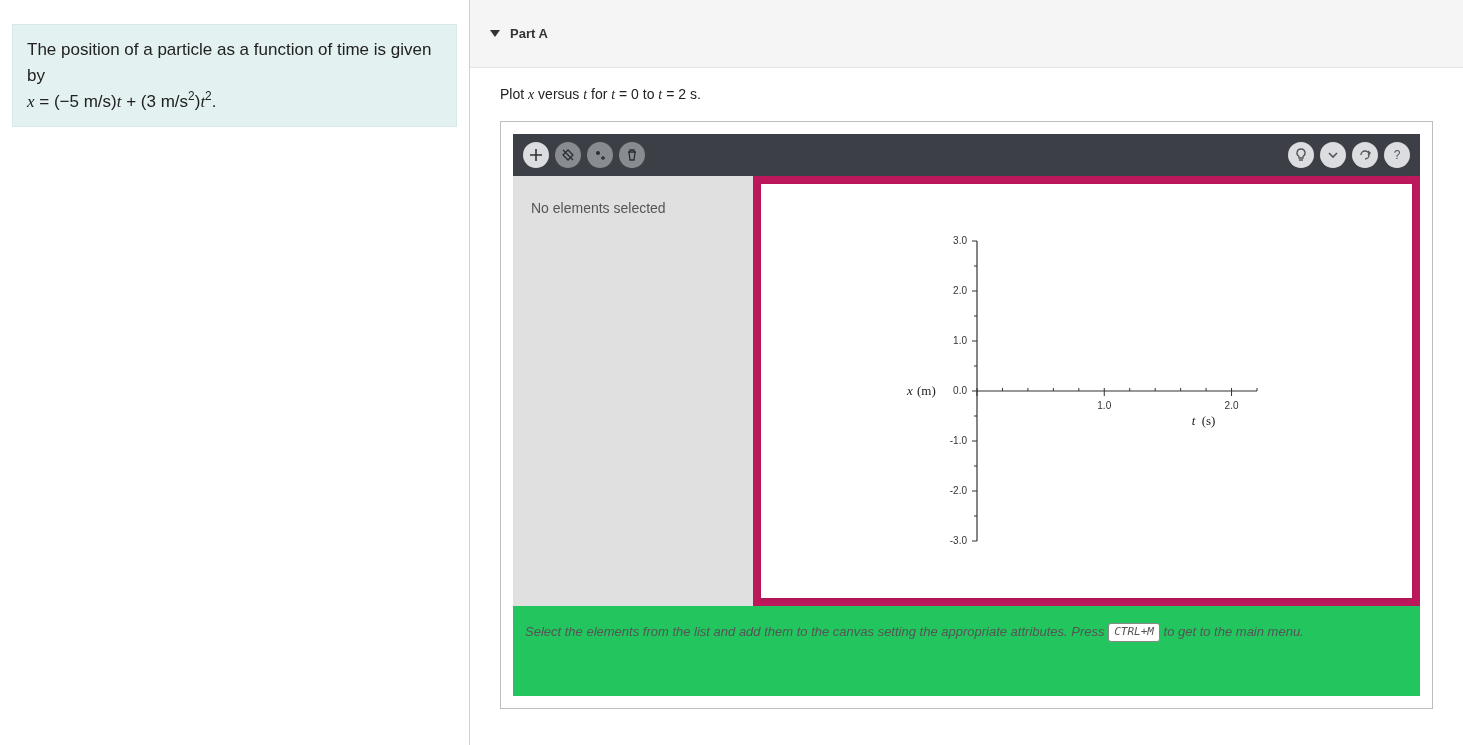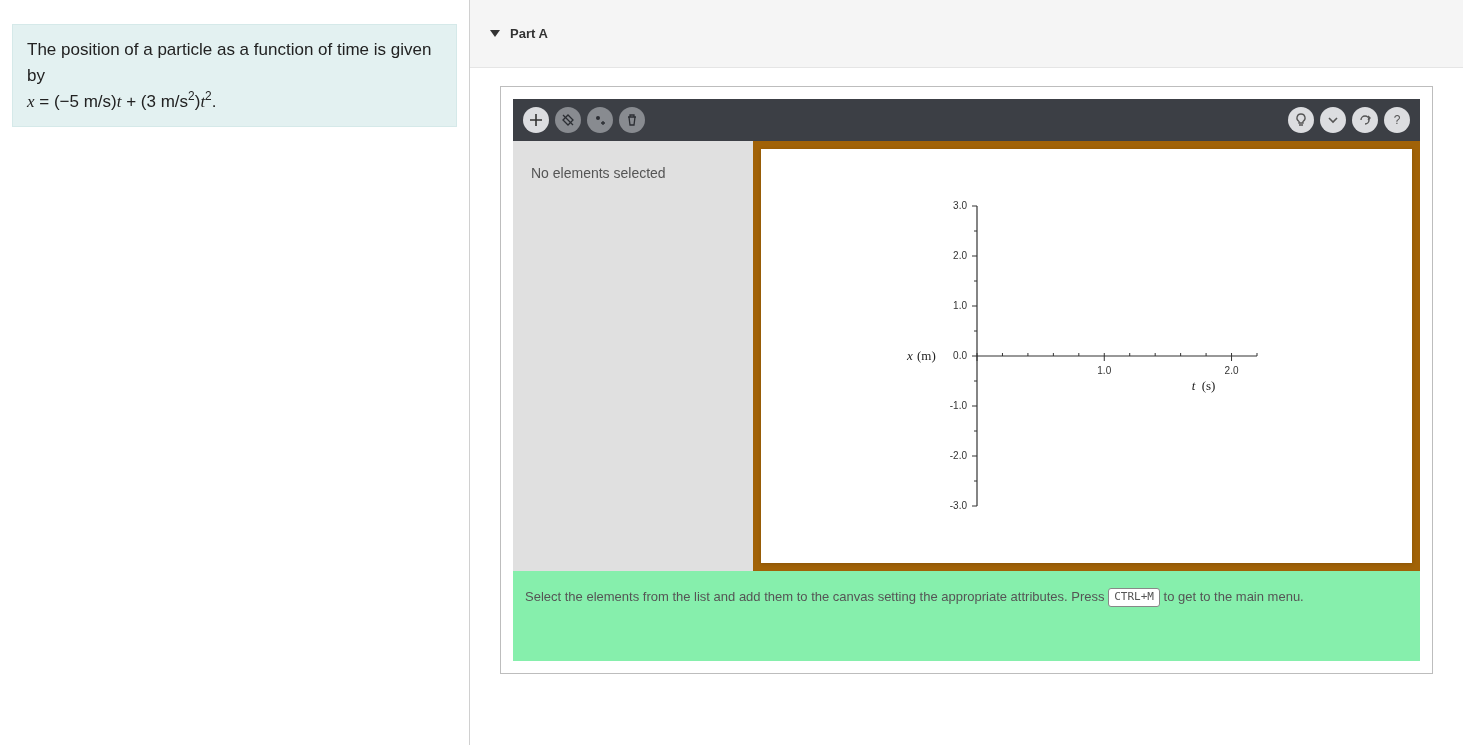--- a/index.html
+++ b/index.html
@@ -75,47 +75,48 @@
       cursor: pointer;
       color: #2b2e33;
     }
     .tool-btn.light {
       background: #dcdde0;
       color: #555;
     }
     .tool-btn svg { width: 16px; height: 16px; }
     .workspace {
       display: flex;
-      background: #a16207;
+      background: #be185d;
       min-height: 430px;
     }
     .sidebar {
       width: 240px;
       background: #e0e0e0;
       padding: 24px 18px;
       color: #555;
       font-size: 14px;
     }
     .canvas {
       flex: 1;
       background: #fff;
       margin: 8px;
       box-shadow: 0 1px 4px rgba(0,0,0,0.15);
       display: flex;
       align-items: center;
       justify-content: center;
       position: relative;
     }
     .hint-bar {
-      background: #86efac;
+      background: #22c55e;
       padding: 16px 12px;
       font-size: 13px;
       color: #555;
       line-height: 1.5;
       min-height: 90px;
+      font-style: italic;
     }
     .key {
       display: inline-block;
       border: 1px solid #888;
       border-radius: 3px;
       padding: 0px 5px;
       font-size: 11px;
       font-family: monospace;
       background: #fff;
       vertical-align: middle;
@@ -138,20 +139,21 @@
     <span><span class="math-i">x</span> = (−5 m/s)<span class="math-i">t</span> + (3 m/s<sup>2</sup>)<span class="math-i">t</span><sup>2</sup>.</span>
   </div>
 </div>
 
 <div class="right-panel">
   <div class="part-header">
     <span class="triangle-down"></span>
     <span>Part A</span>
   </div>
   <div class="part-body">
+    <div class="instruction">Plot <span class="math-i">x</span> versus <span class="math-i">t</span> for <span class="math-i">t</span> = 0 to <span class="math-i">t</span> = 2 s.</div>
 
     <div class="plot-container">
       <div class="toolbar">
         <div class="toolbar-left">
           <button class="tool-btn light">
             <svg viewBox="0 0 16 16">
                 <path d="M8 2v12M2 8h12" stroke="#333" stroke-width="1.6" fill="none"></path>
               </svg>
           </button>
           <button class="tool-btn">

